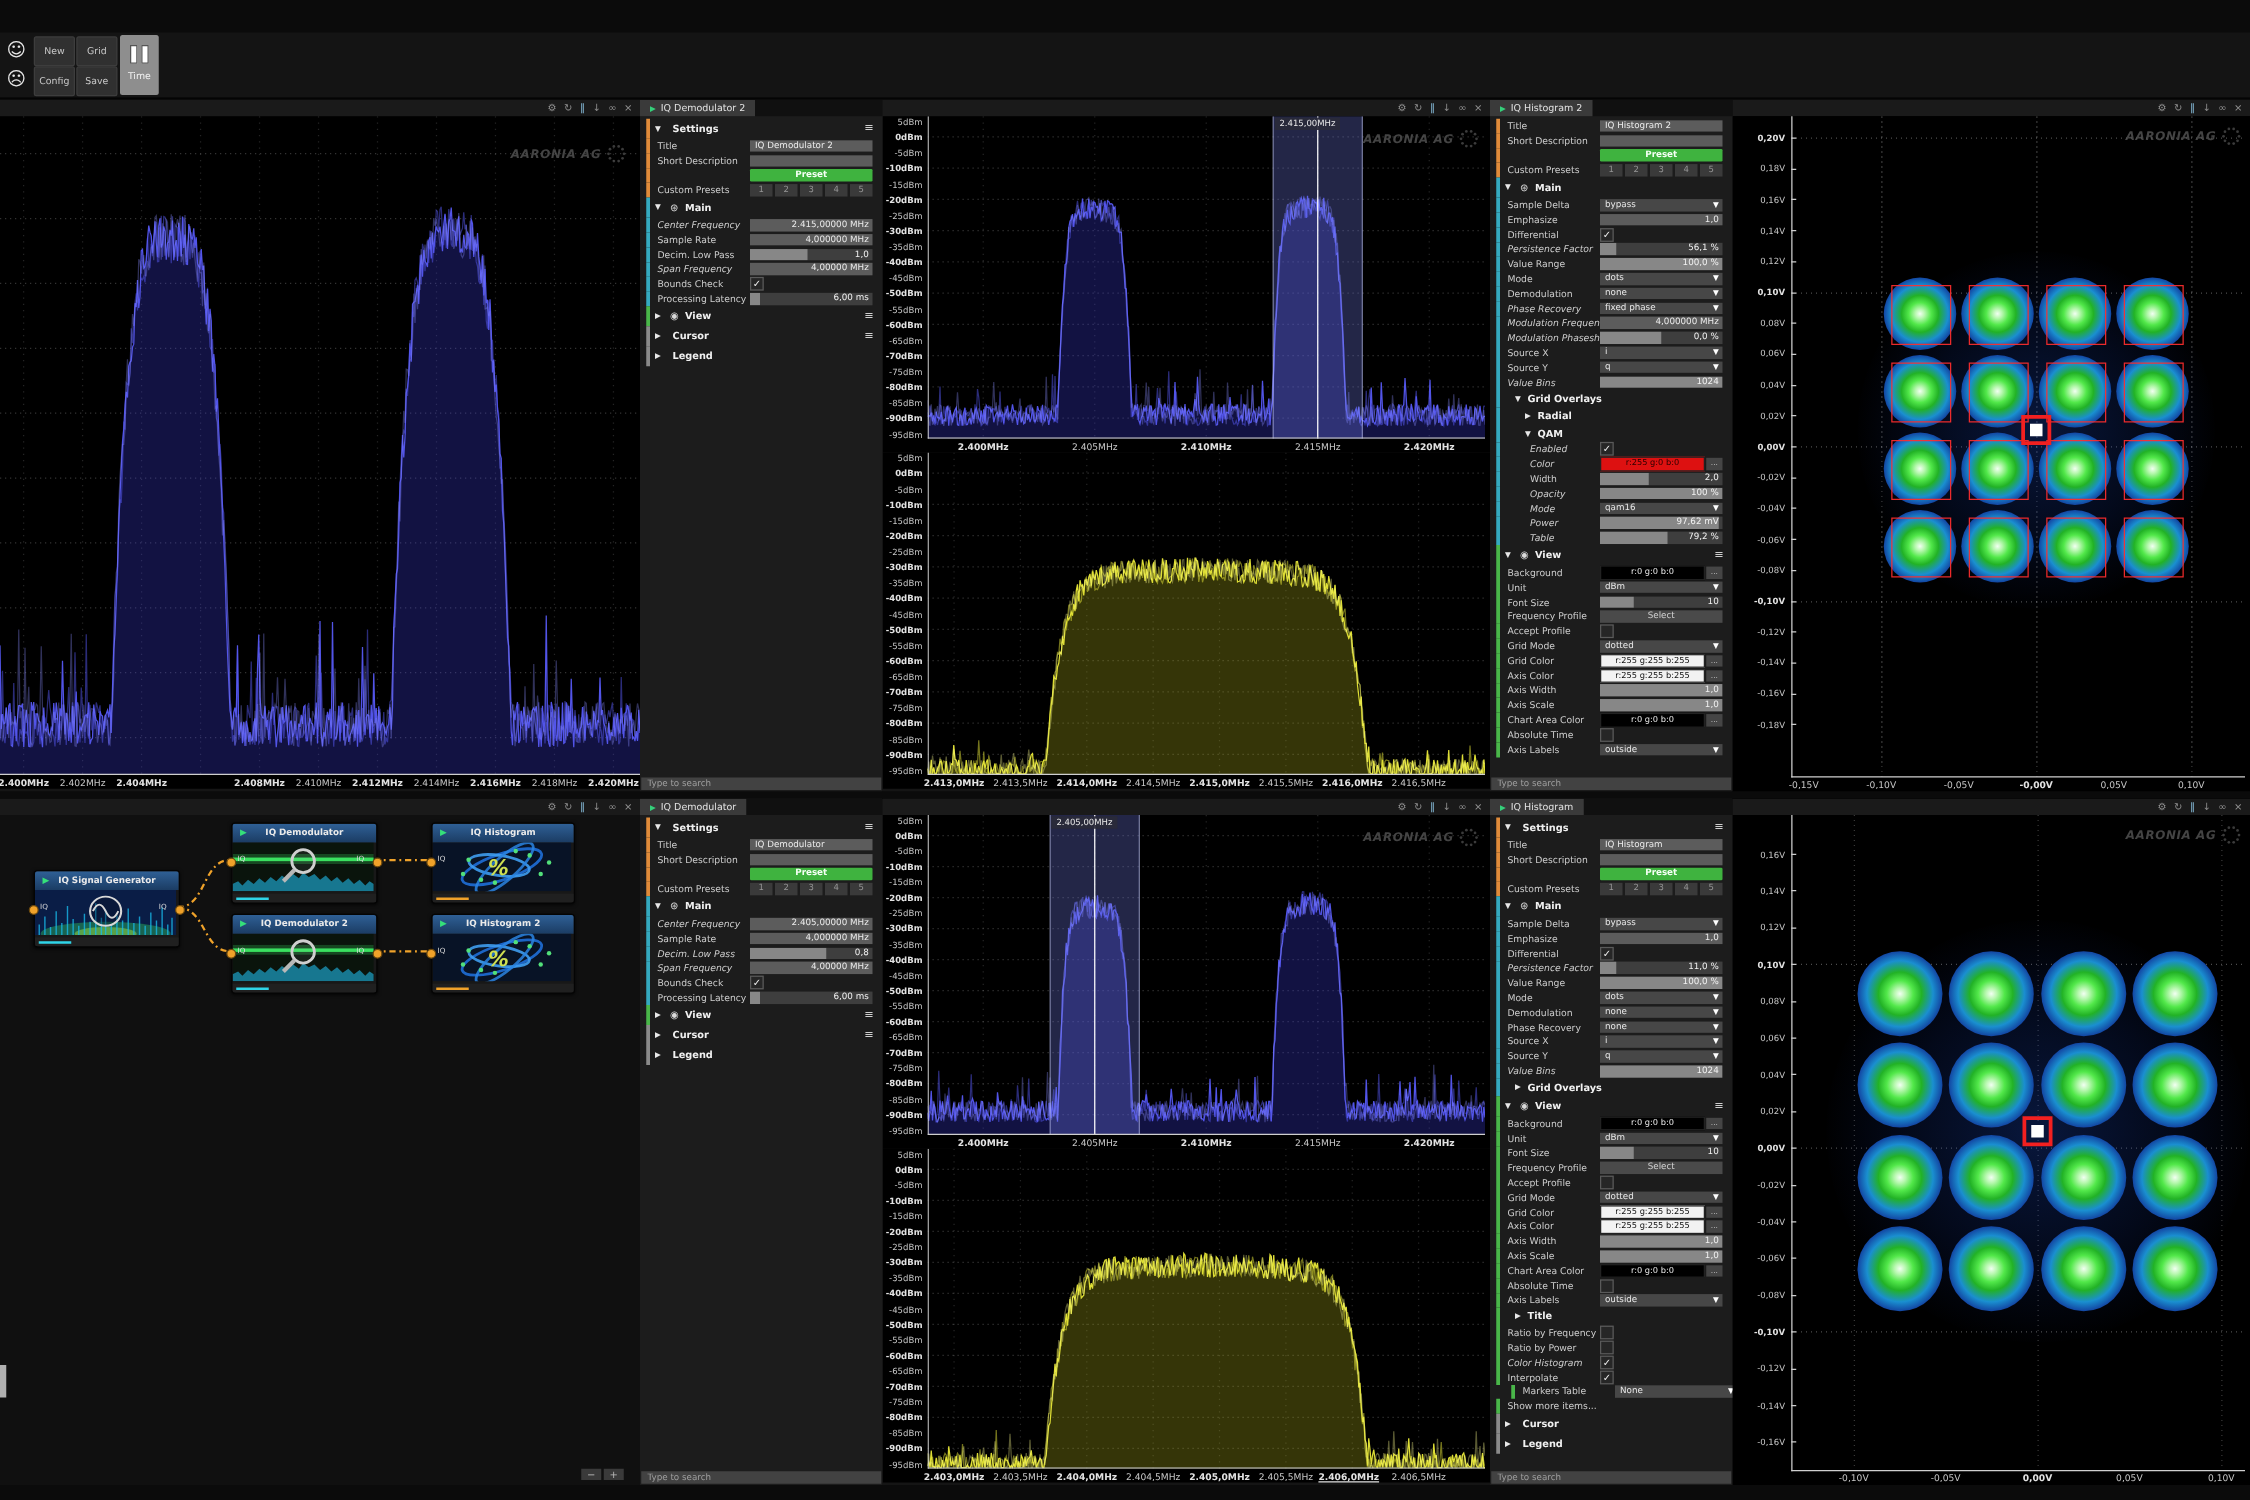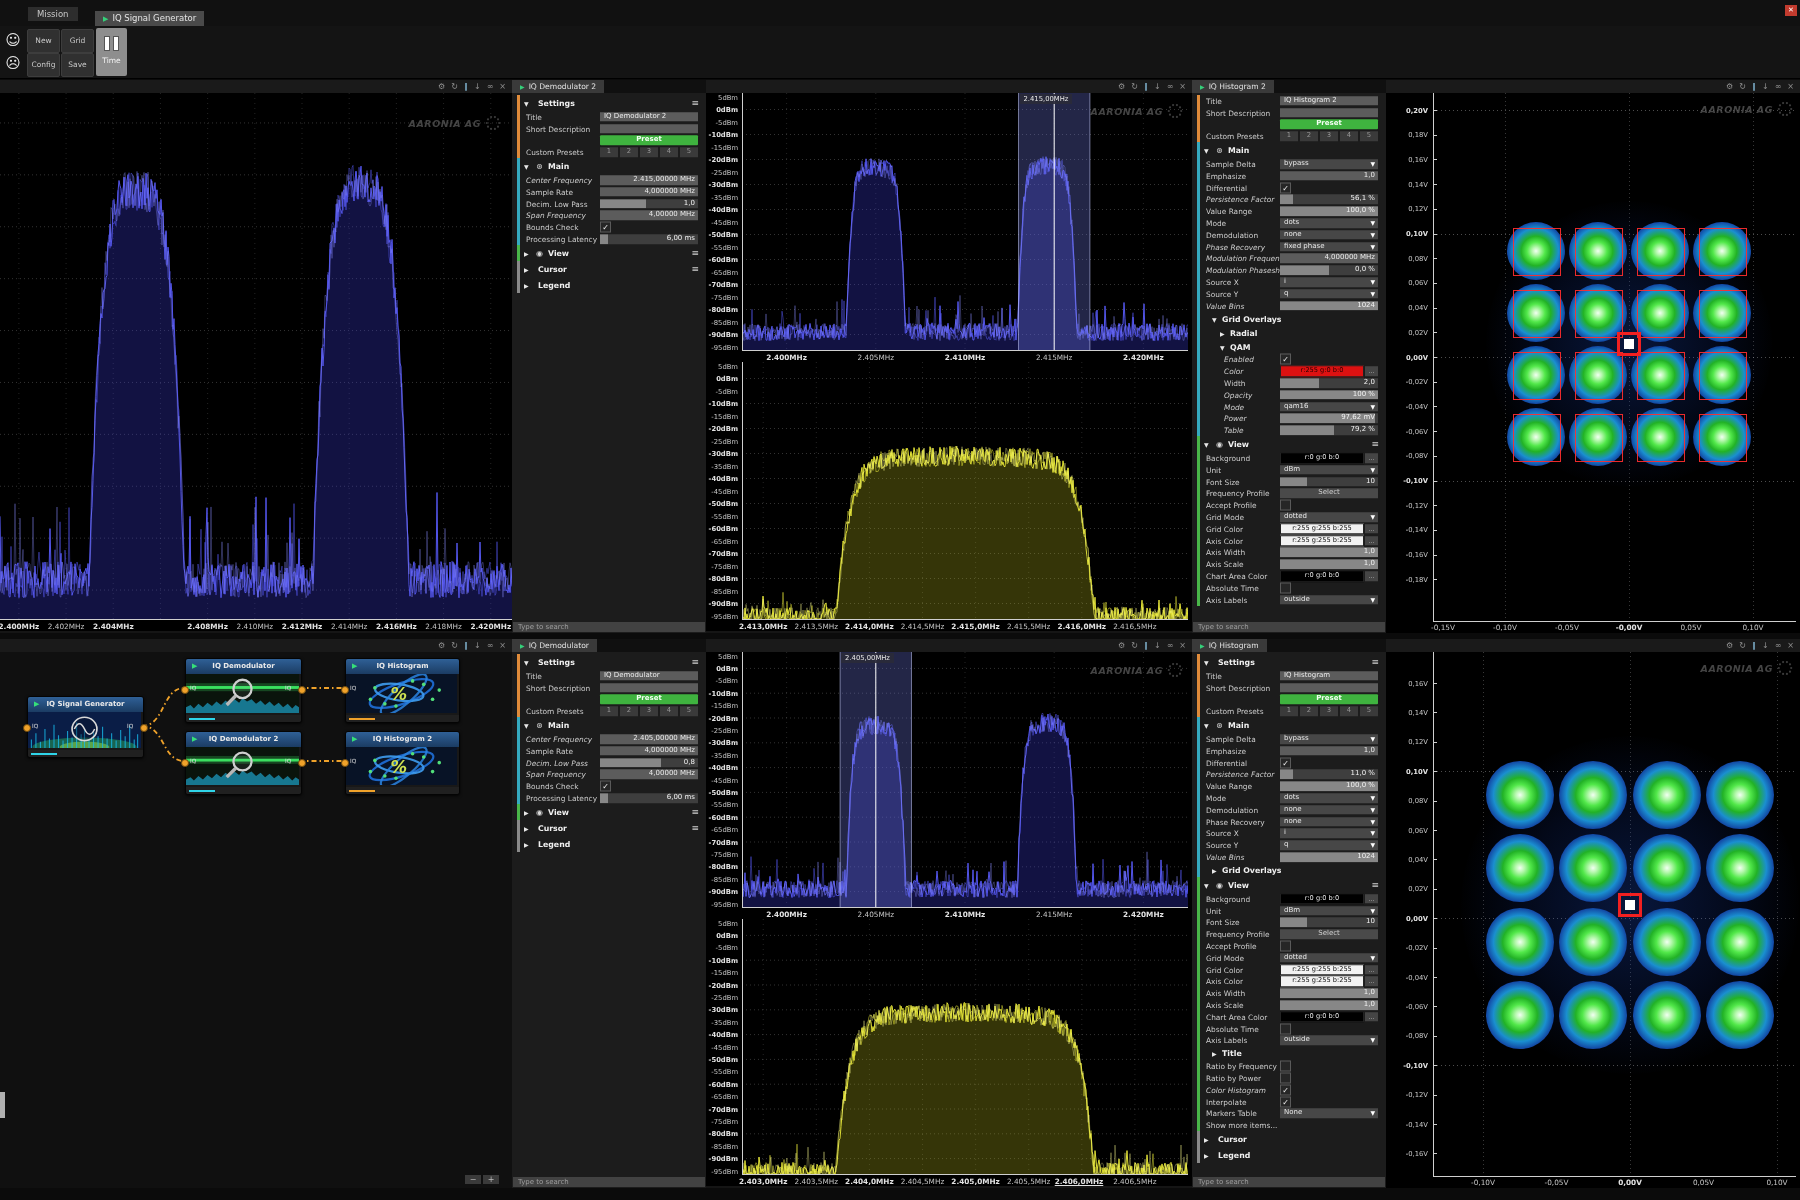--- a/index.html
+++ b/index.html
@@ -83,27 +83,20 @@
   #statusbar{position:absolute;left:0;top:1188px;width:1800px;height:12px;background:#161616;border-top:1px solid #050505;
              display:flex;justify-content:flex-end;align-items:center;gap:10px;padding-right:14px;box-sizing:border-box;}
   #statusbar .st{font-size:8px;color:#c4c4c4;}
   .sttrack{height:7px;border-bottom:1.5px solid #cfcfcf;}
   .tickline{position:absolute;background:#cfcfcf;}
 </style>
 </head>
 <body>
 
 <div id="app">
-  <div id="menubar">
-    <div id="mission">Mission</div>
-    <div id="session-tab">
-      <span class="play">▶</span><span>IQ Signal Generator</span>
-    </div>
-    <div id="win-close">✕</div>
-  </div>
   <div id="toolbar">
     <div class="smiley" style="top:3px;">☺</div>
     <div class="smiley" style="top:26px;">☹</div>
     <div class="tb-btn" style="left:27px;top:3px;">New</div>
     <div class="tb-btn" style="left:61px;top:3px;">Grid</div>
     <div class="tb-btn" style="left:27px;top:27px;">Config</div>
     <div class="tb-btn" style="left:61px;top:27px;">Save</div>
     <div id="stop-btn">
       <div class="bars"><span></span><span></span></div>
       <div class="lbl">Time</div>
@@ -1452,21 +1445,21 @@
             <div class="ck">✓</div>
           </div>
         </div>
         <div class="srow" style="top: 456.8px; height: 11.8px;">
           <div class="sbar" style="background: rgb(73, 182, 73);"></div>
           <div class="slabel" style="left: 14px;">Interpolate</div>
           <div class="ctl ctl-check" style="left: 88px;">
             <div class="ck">✓</div>
           </div>
         </div>
-        <div class="srow" style="top: 468.6px; height: 11.8px;">
+        <div class="srow" style="top: 468.6px; height: 11.8px; margin-left: 12px;">
           <div class="sbar" style="background: rgb(73, 182, 73);"></div>
           <div class="slabel" style="left: 14px;">Markers Table</div>
           <div class="ctl ctl-drop" style="left: 88px; width: 98px;">
             <div class="v">None</div>
             <div class="dd">▼</div>
           </div>
         </div>
         <div class="srow" style="top: 480.4px; height: 11.8px;">
           <div class="sbar" style="background: rgb(73, 182, 73);"></div>
           <div class="slabel" style="left: 14px;">Show more items...</div>

